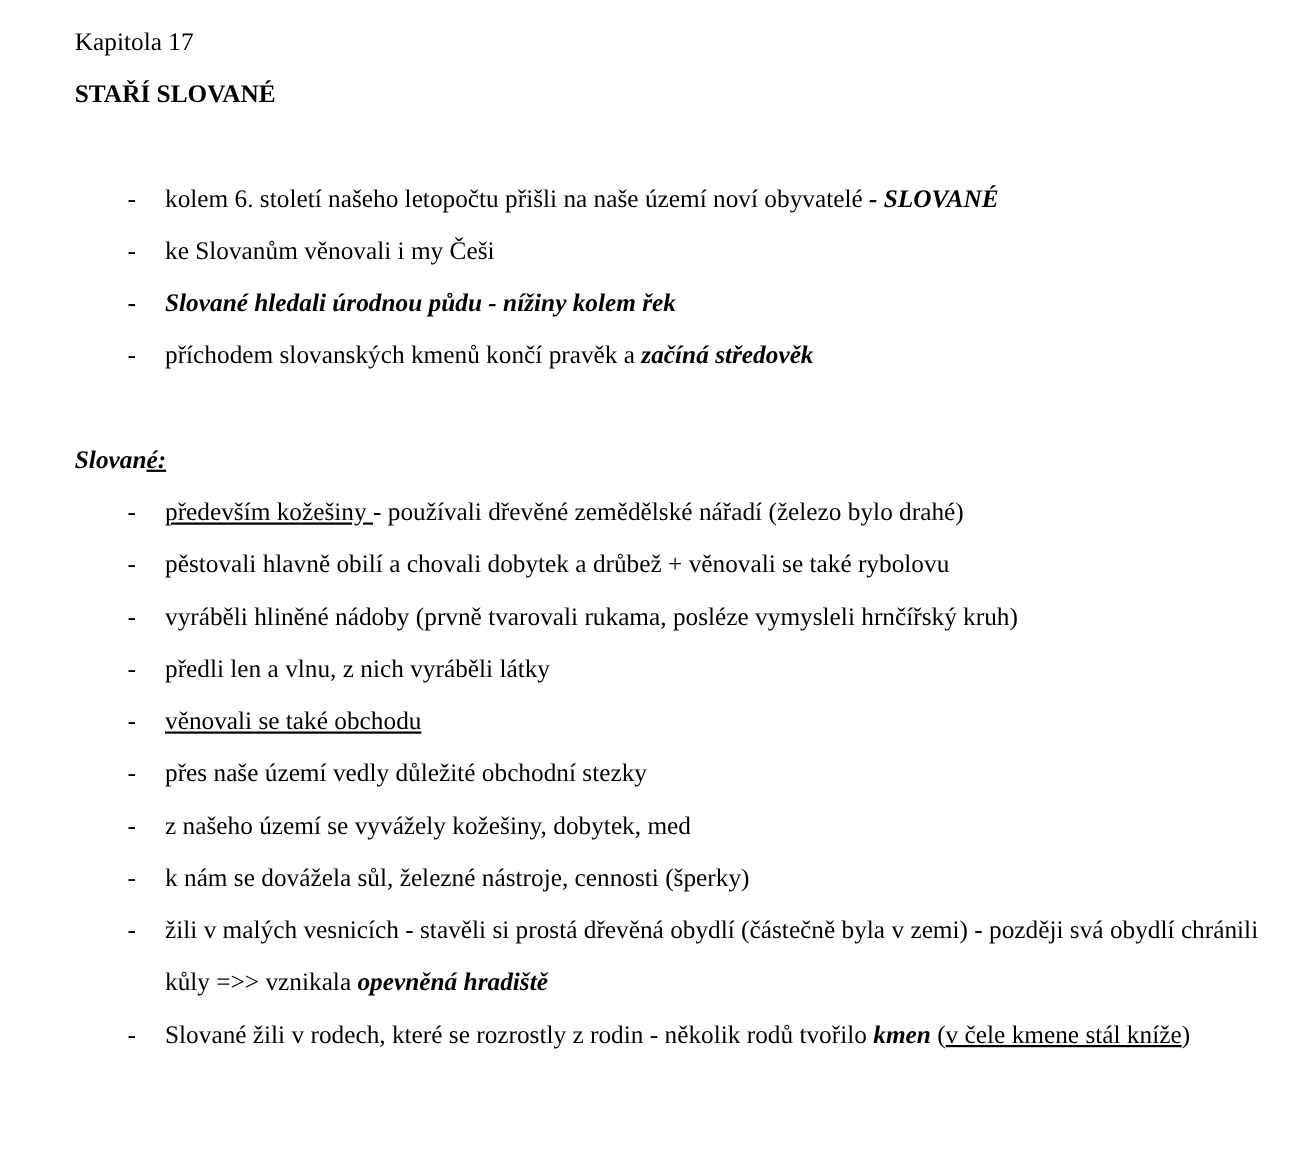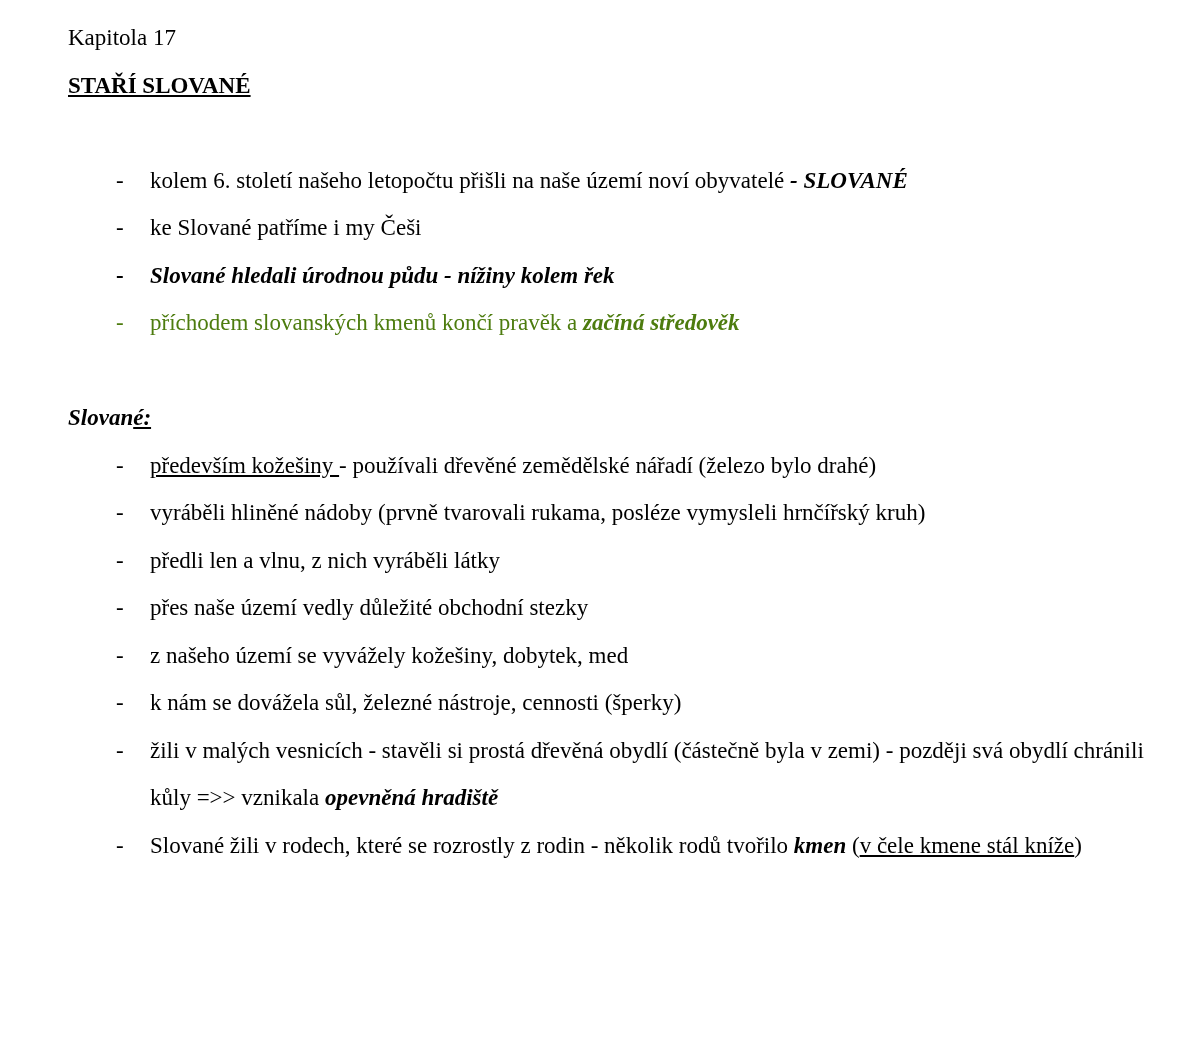--- a/index.html
+++ b/index.html
@@ -19,21 +19,20 @@
     line-height: 47.5px;
     color: #000000;
     background: #ffffff;
   }
   .chapter {
     margin: 0;
   }
   .doc-title {
     margin: 0;
     font-weight: bold;
-    text-decoration: underline;
   }
   ul.doc-list {
     list-style: none;
     margin: 47.5px 0 0 0;
     padding: 0;
   }
   li.bullet {
     position: relative;
     padding-left: 82px;
     max-width: 1082px;
@@ -57,30 +56,32 @@
 </style>
 </head>
 <body>
 
 <div class="page">
   <p class="chapter">Kapitola 17</p>
   <p class="doc-title">STAŘÍ SLOVANÉ</p>
 
   <ul class="doc-list" id="intro-list">
       <li class="bullet"><span>kolem 6. století našeho letopočtu přišli na naše území noví obyvatelé </span><span class="seg-bold">- SLOVANÉ</span></li>
-      <li class="bullet"><span>ke Slované patříme i my Češi</span></li>
+      <li class="bullet"><span>ke Slovanům věnovali i my Češi</span></li>
       <li class="bullet marker-bold"><span class="seg-bold">Slované hledali úrodnou půdu - nížiny kolem řek</span></li>
-      <li class="bullet" style="color: #4d7c0f;"><span>příchodem slovanských kmenů končí pravěk a </span><span class="seg-bold">začíná středověk</span></li>
+      <li class="bullet" style="color: #000000;"><span>příchodem slovanských kmenů končí pravěk a </span><span class="seg-bold">začíná středověk</span></li>
     </ul>
 
   <p class="section-heading" id="section-heading"><span class="seg-bold">Slovan</span><span class="seg-bold seg-underline">é:</span></p>
 
   <ul class="doc-list" style="margin-top:0;" id="details-list">
       <li class="bullet"><span class="seg-underline">především kožešiny </span><span>- používali dřevěné zemědělské nářadí (železo bylo drahé)</span></li>
+      <li class="bullet"><span>pěstovali hlavně obilí a chovali dobytek a drůbež + věnovali se také rybolovu</span></li>
       <li class="bullet"><span>vyráběli hliněné nádoby (prvně tvarovali rukama, posléze vymysleli hrnčířský kruh)</span></li>
       <li class="bullet"><span>předli len a vlnu, z nich vyráběli látky</span></li>
+      <li class="bullet"><span class="seg-underline">věnovali se také obchodu</span></li>
       <li class="bullet"><span>přes naše území vedly důležité obchodní stezky</span></li>
       <li class="bullet"><span>z našeho území se vyvážely kožešiny, dobytek, med</span></li>
       <li class="bullet"><span>k nám se dovážela sůl, železné nástroje, cennosti (šperky)</span></li>
       <li class="bullet"><span>žili v malých vesnicích - stavěli si prostá dřevěná obydlí (částečně byla v zemi) - později svá obydlí chránili kůly =&gt;&gt; vznikala </span><span class="seg-bold">opevněná hradiště</span></li>
       <li class="bullet"><span>Slované žili v rodech, které se rozrostly z rodin - několik rodů tvořilo </span><span class="seg-bold">kmen</span><span> (</span><span class="seg-underline">v čele kmene stál kníže</span><span>)</span></li>
     </ul>
 </div>
 
 </body></html>

